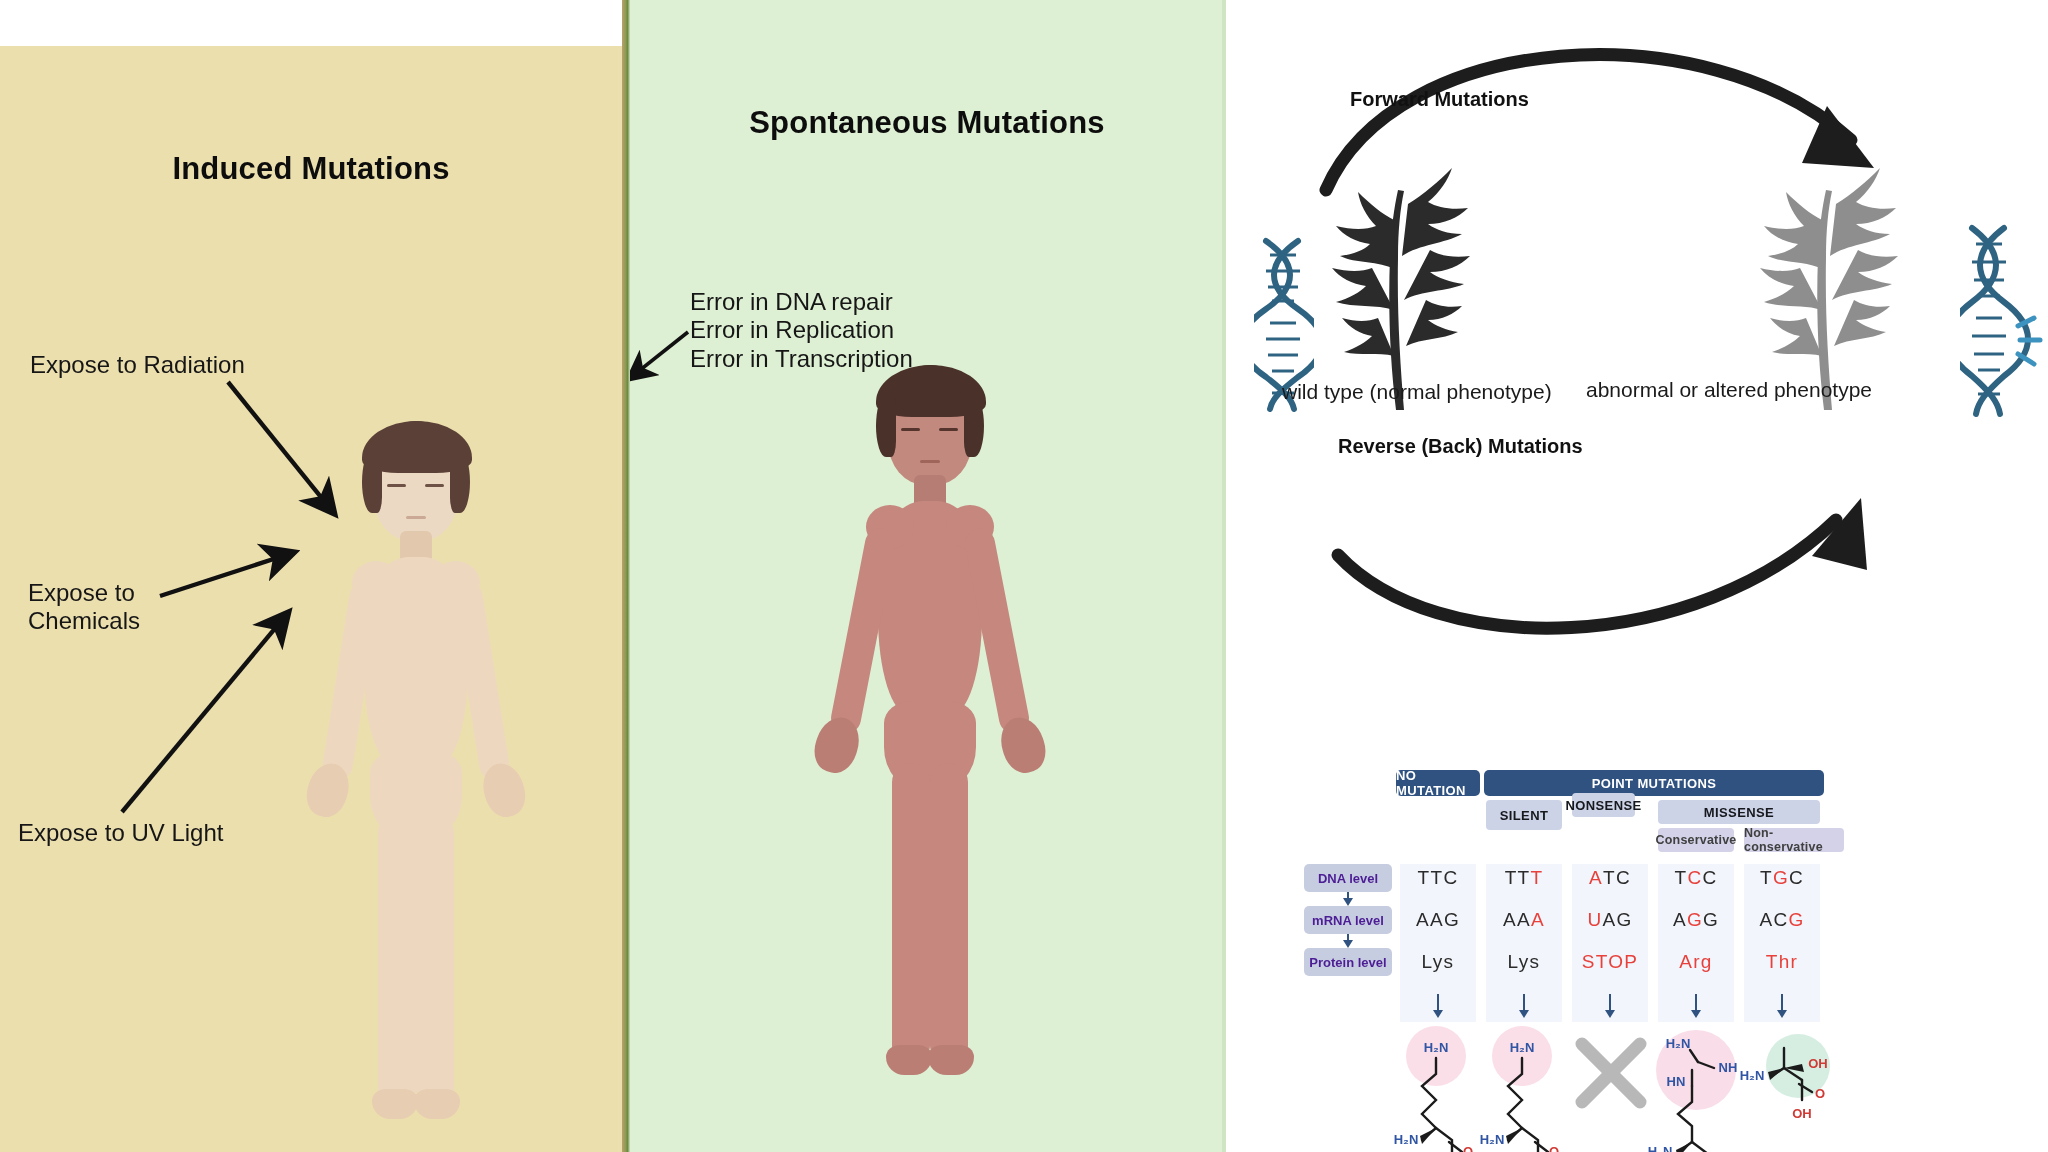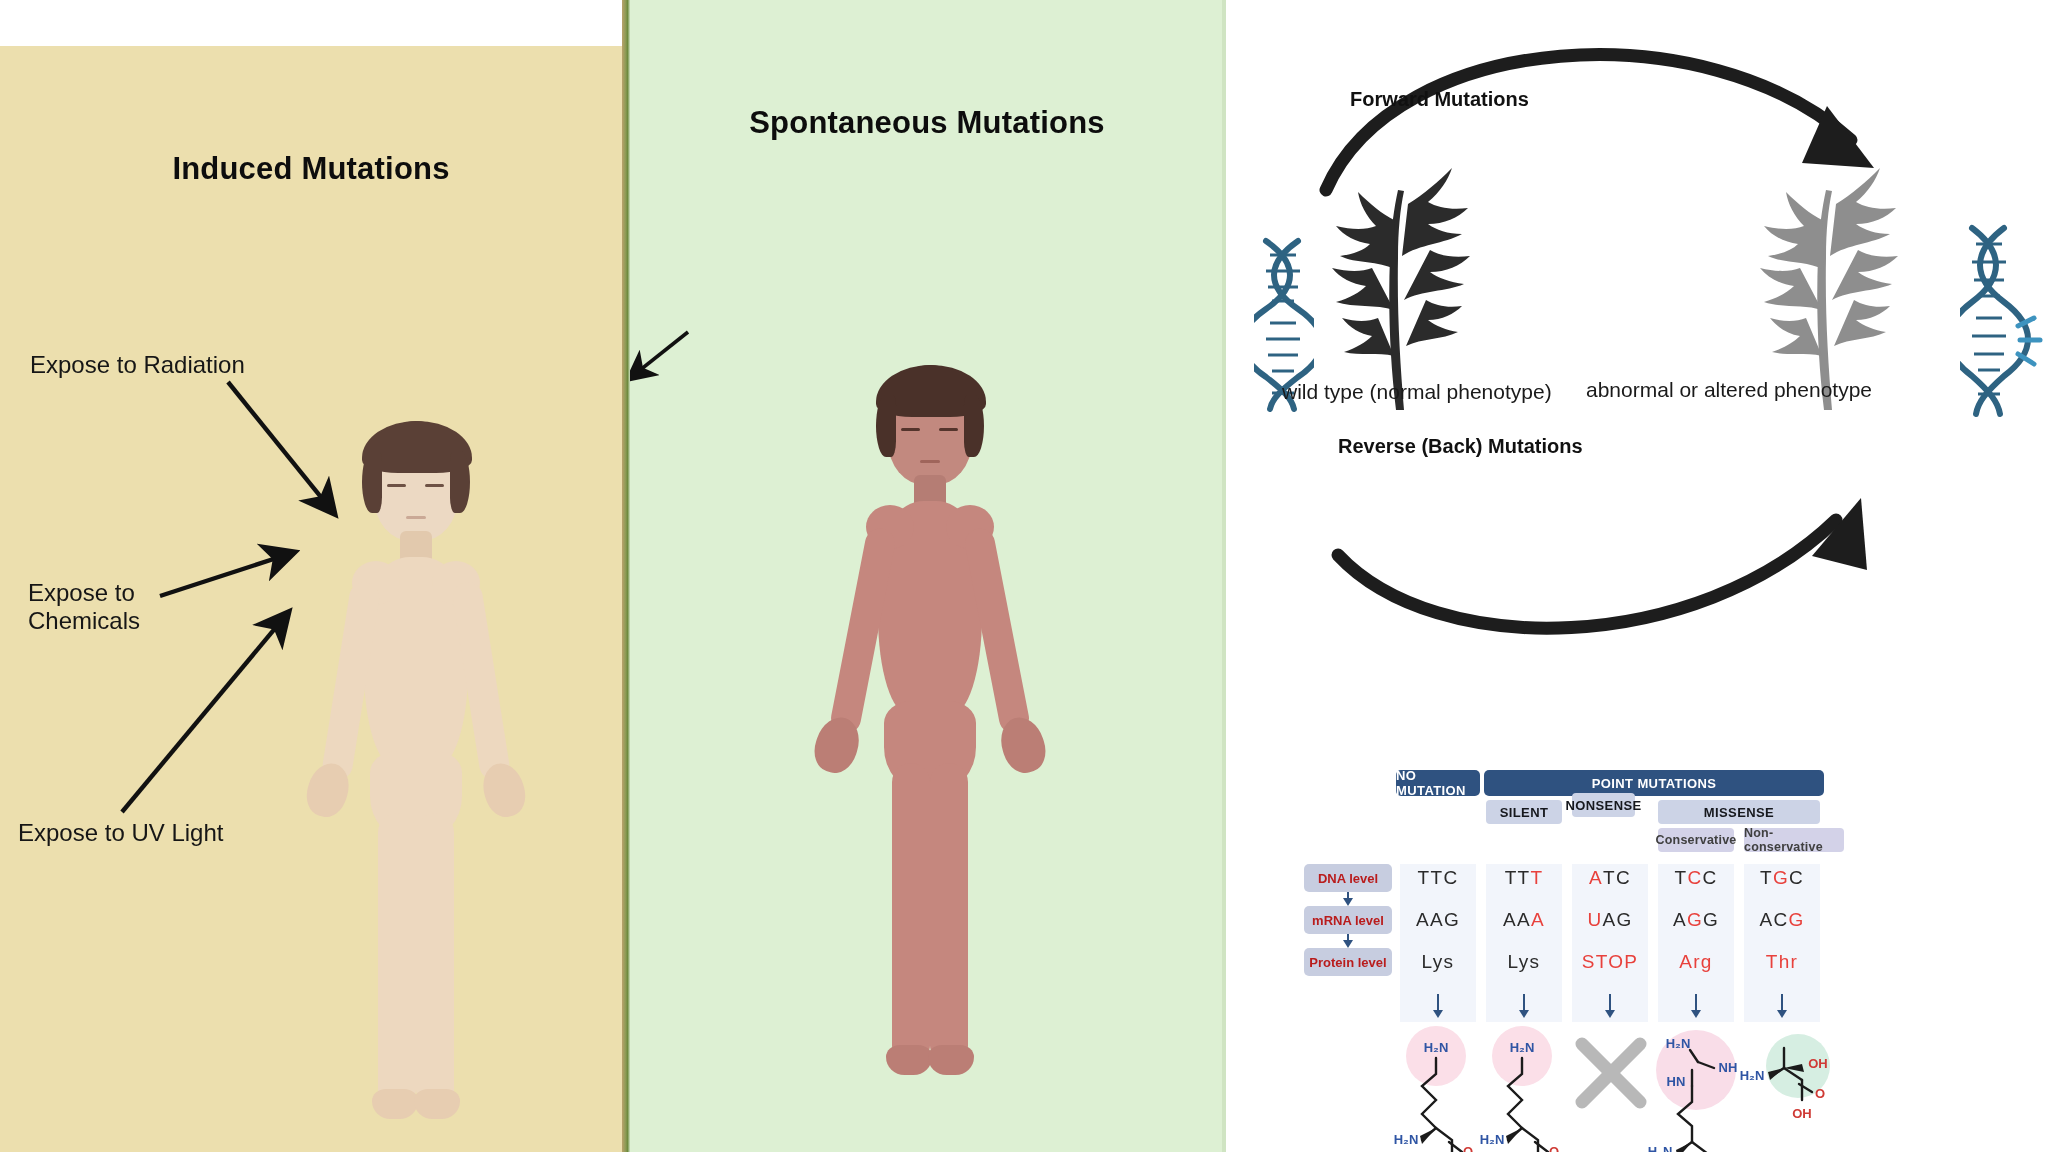--- a/index.html
+++ b/index.html
@@ -39,21 +39,21 @@
 
   .cyc-label{position:absolute;font-weight:bold;font-size:20px;color:#111;white-space:nowrap;}
   .pheno-label{position:absolute;font-size:21px;color:#1a1a1a;white-space:nowrap;}
 
   
   #mut-table{position:absolute;left:1304px;top:718px;width:720px;height:430px;margin-top:48px;}
   .cell{position:absolute;box-sizing:border-box;display:flex;align-items:center;justify-content:center;}
   .hdr-dark{background:#2f5280;color:#fff;font-weight:bold;font-size:13px;border-radius:5px;letter-spacing:.4px;}
   .hdr-light{background:#ccd3e6;color:#16181d;font-weight:bold;font-size:13px;border-radius:4px;letter-spacing:.4px;}
   .hdr-light2{background:#d3d2e8;color:#404040;font-weight:bold;font-size:12.5px;border-radius:4px;letter-spacing:.2px;}
-  .rowlabel{background:#c7cde0;color:#b91c1c;font-weight:bold;font-size:13px;border-radius:5px;}
+  .rowlabel{background:#c7cde0;color:#4c1d95;font-weight:bold;font-size:13px;border-radius:5px;}
   .datacell{background:#f2f5fb;color:#2b2b2b;font-size:19px;letter-spacing:1.3px;}
   .red{color:#e8413c;}
   .allred{color:#e8413c;}
   .vline{position:absolute;background:#2f5280;width:2px;}
   .varrow{position:absolute;width:0;height:0;border-left:5px solid transparent;border-right:5px solid transparent;border-top:8px solid #2f5280;}
   .colbg{position:absolute;background:#f2f5fb;}
 </style>
 </head>
 <body>
 
@@ -102,20 +102,23 @@
       <div class="hu-foot" style="left:86px;top:668px;width:46px;height:30px;background:#e7cdb1"></div>
       <div class="hu-foot" style="left:128px;top:668px;width:46px;height:30px;background:#e7cdb1"></div>
     </div>
   </div>
 
   <div id="panel-divider"></div>
 
   <div class="panel" id="panel-spontaneous">
     <div class="panel-title" style="top:105px">Spontaneous Mutations</div>
 
+    <div class="anno" style="left:60px;top:288px">Error in DNA repair
+Error in Replication
+Error in Transcription</div>
 
     <svg width="594" height="1152" style="position:absolute;left:0;top:0">
       <defs>
         <marker id="ah2" markerWidth="9" markerHeight="9" refX="7" refY="4.5" orient="auto">
           <path d="M0,0 L9,4.5 L0,9 L2.4,4.5 z" fill="#111"></path>
         </marker>
       </defs>
       <line x1="58" y1="332" x2="0" y2="378" stroke="#111" stroke-width="3.6" marker-end="url(#ah2)"></line>
     </svg>
 
@@ -238,21 +241,21 @@
     <div class="colbg" style="left:440px;top:98px;width:76px;height:134px;"></div>
     <div class="colbg" style="left:96px;top:232px;width:76px;height:24px;"></div>
     <div class="colbg" style="left:182px;top:232px;width:76px;height:24px;"></div>
     <div class="colbg" style="left:268px;top:232px;width:76px;height:24px;"></div>
     <div class="colbg" style="left:354px;top:232px;width:76px;height:24px;"></div>
     <div class="colbg" style="left:440px;top:232px;width:76px;height:24px;"></div>
 
     <div class="cell hdr-dark" style="left:92px;top:4px;width:84px;height:26px">NO MUTATION</div>
     <div class="cell hdr-dark" style="left:180px;top:4px;width:340px;height:26px">POINT MUTATIONS</div>
 
-    <div class="cell hdr-light" style="left:182px;top:34px;width:76px;height:24px">SILENT</div>
+    <div class="cell hdr-light" style="left:182px;top:34px;width:76px;height:30px">SILENT</div>
     <div class="cell hdr-light" style="left:268px;top:27px;width:63px;height:24px">NONSENSE</div>
     <div class="cell hdr-light" style="left:354px;top:34px;width:162px;height:24px">MISSENSE</div>
 
     <div class="cell hdr-light2" style="left:354px;top:62px;width:76px;height:24px">Conservative</div>
     <div class="cell hdr-light2" style="left:440px;top:62px;width:100px;height:24px">Non-conservative</div>
 
     <div class="cell rowlabel" style="left:0px;top:98px;width:88px;height:28px">DNA level</div>
     <div class="cell rowlabel" style="left:0px;top:140px;width:88px;height:28px">mRNA level</div>
     <div class="cell rowlabel" style="left:0px;top:182px;width:88px;height:28px">Protein level</div>
 

